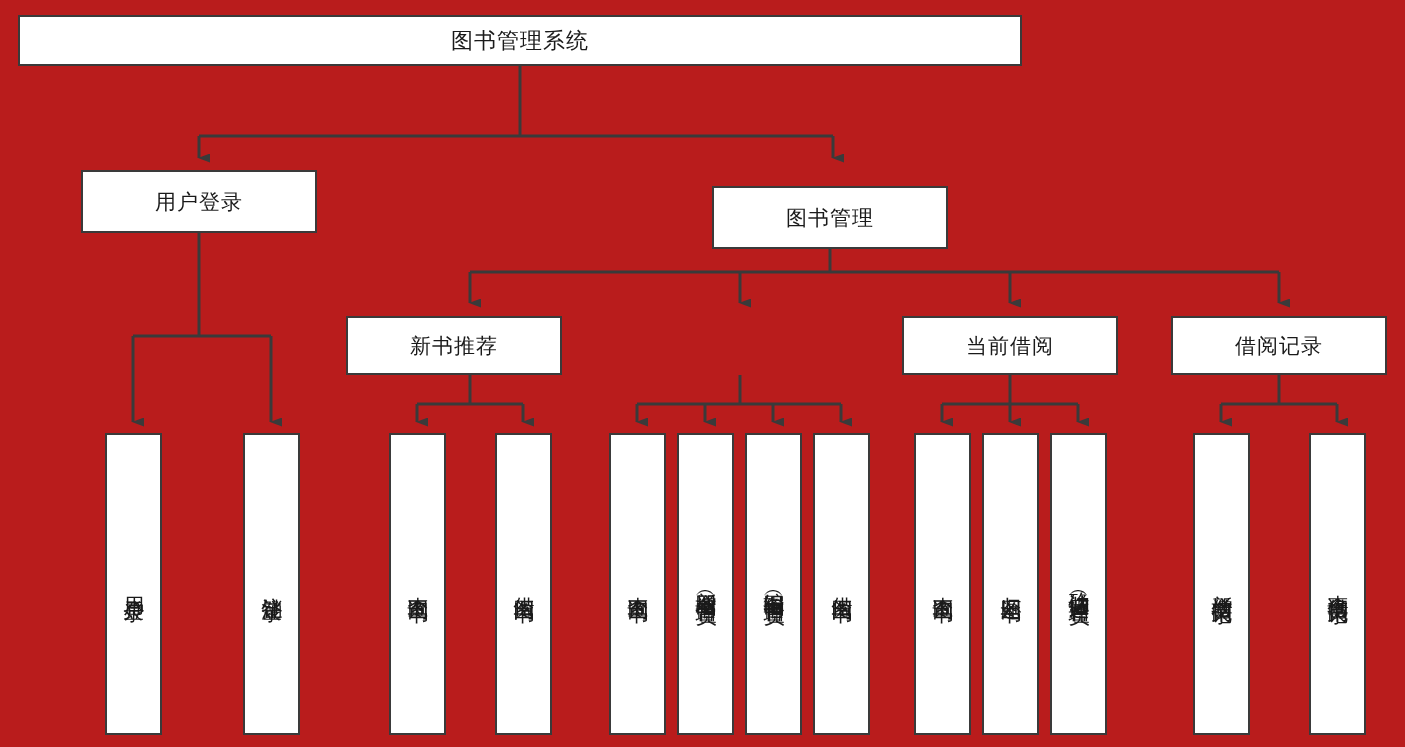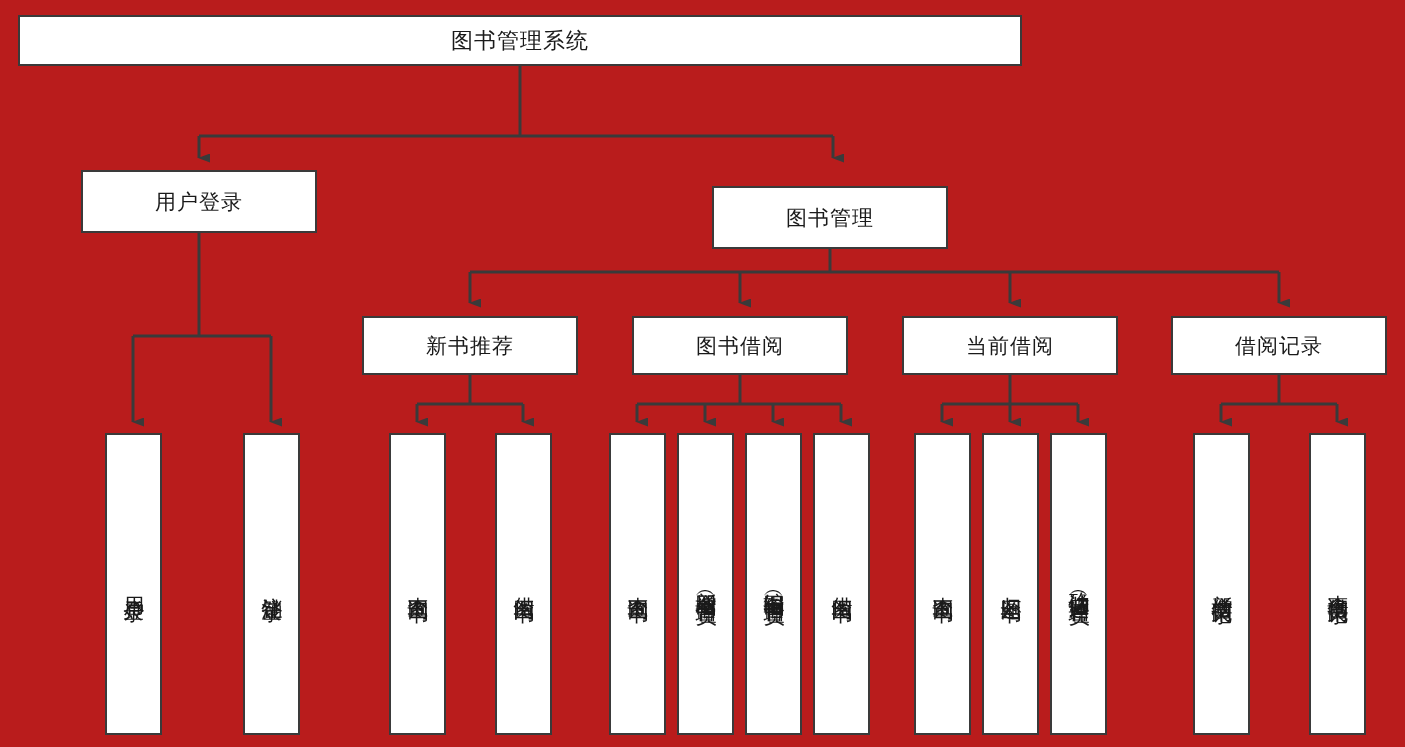--- a/index.html
+++ b/index.html
@@ -120,22 +120,21 @@
       <path d="M1221,404 L1221,422" marker-end="url(#arrow)"></path>
       <path d="M1337,404 L1337,422" marker-end="url(#arrow)"></path>
     </g>
   </svg>
 
   <div class="node h root" style="left:18px; top:15px; width:1004px; height:51px;">图书管理系统</div>
 
   <div class="node h" style="left:81px; top:170px; width:236px; height:63px;">用户登录</div>
   <div class="node h" style="left:712px; top:186px; width:236px; height:63px;">图书管理</div>
 
-  <div class="node h" style="left:362px; top:316px; width:216px; height:59px;">新书推荐</div>
-  <div class="node h" style="left:632px; top:316px; width:216px; height:59px;">图书借阅</div>
+  <div class="node h" style="left:346px; top:316px; width:216px; height:59px;">新书推荐</div>
   <div class="node h" style="left:902px; top:316px; width:216px; height:59px;">当前借阅</div>
   <div class="node h" style="left:1171px; top:316px; width:216px; height:59px;">借阅记录</div>
 
   <div class="node v" style="left:105px; top:433px; width:57px; height:302px;">
     <span class="vtext">用户登录</span>
   </div>
   <div class="node v" style="left:243px; top:433px; width:57px; height:302px;">
     <span class="vtext">注销登录</span>
   </div>
 

